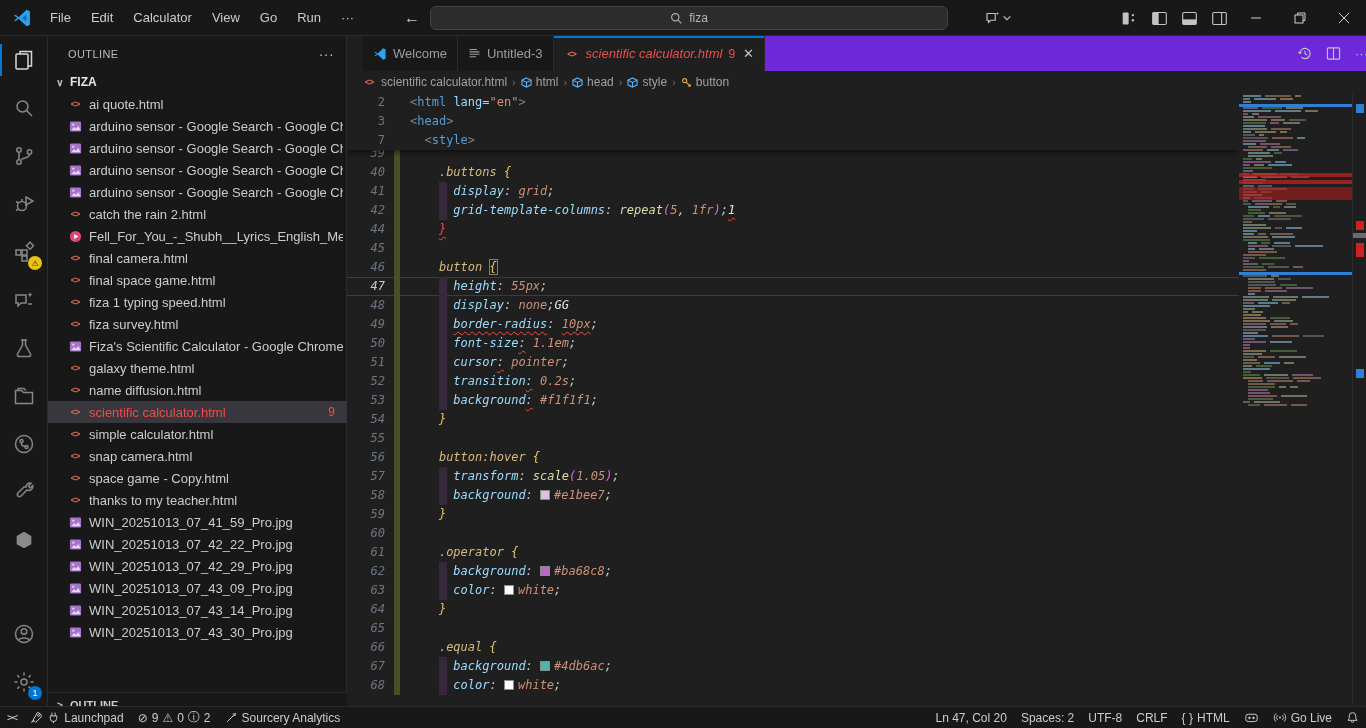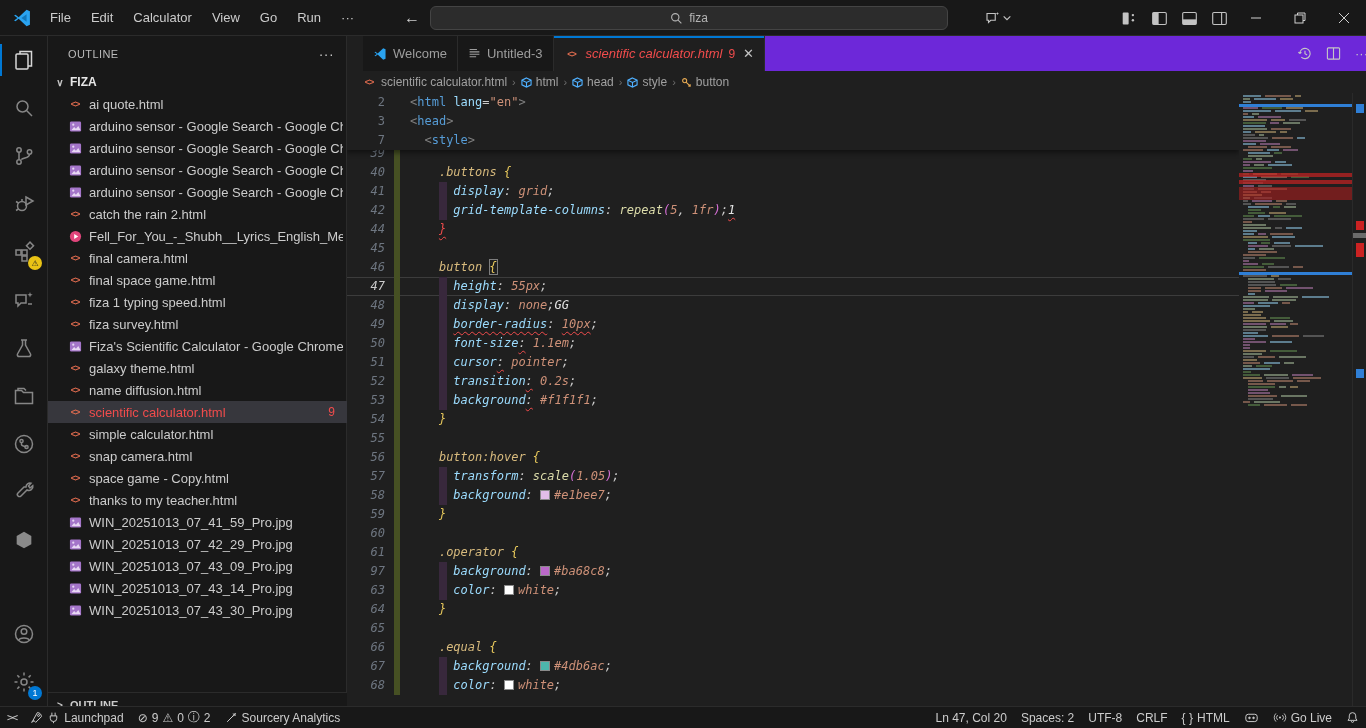--- a/index.html
+++ b/index.html
@@ -387,20 +387,30 @@
         <span class="fname">WIN_20251013_07_41_59_Pro.jpg</span>
       </div>
       <div class="frow">
         <span class="fi">
           <svg width="13" height="13" viewBox="0 0 14 14">
             <rect x="1" y="1.5" width="12" height="11" rx="1.5" fill="#a475c9"></rect>
             <circle cx="4.6" cy="5" r="1.2" fill="#e7d7f3"></circle>
             <path d="M2.5 11l3-3.5 2 2 2.5-3 2.5 4.5z" fill="#e7d7f3"></path>
           </svg>
         </span>
+        <span class="fname">WIN_20251013_07_42_22_Pro.jpg</span>
+      </div>
+      <div class="frow">
+        <span class="fi">
+          <svg width="13" height="13" viewBox="0 0 14 14">
+            <rect x="1" y="1.5" width="12" height="11" rx="1.5" fill="#a475c9"></rect>
+            <circle cx="4.6" cy="5" r="1.2" fill="#e7d7f3"></circle>
+            <path d="M2.5 11l3-3.5 2 2 2.5-3 2.5 4.5z" fill="#e7d7f3"></path>
+          </svg>
+        </span>
         <span class="fname">WIN_20251013_07_42_29_Pro.jpg</span>
       </div>
       <div class="frow">
         <span class="fi">
           <svg width="13" height="13" viewBox="0 0 14 14">
             <rect x="1" y="1.5" width="12" height="11" rx="1.5" fill="#a475c9"></rect>
             <circle cx="4.6" cy="5" r="1.2" fill="#e7d7f3"></circle>
             <path d="M2.5 11l3-3.5 2 2 2.5-3 2.5 4.5z" fill="#e7d7f3"></path>
           </svg>
         </span>
@@ -523,21 +533,21 @@
         <div class="crow"><span class="lnum">52</span><span class="gitbar"></span><span class="indbar"></span><span class="tk-pun">      </span><span class="tk-prop">transition</span><span class="tk-pun sq">:</span><span class="tk-pun"> </span><span class="tk-val">0.2s</span><span class="tk-pun">;</span></div>
         <div class="crow"><span class="lnum">53</span><span class="gitbar"></span><span class="indbar"></span><span class="tk-pun">      </span><span class="tk-prop">background</span><span class="tk-pun sq">:</span><span class="tk-pun"> </span><span class="tk-val">#f1f1f1</span><span class="tk-pun">;</span></div>
         <div class="crow"><span class="lnum">54</span><span class="gitbar"></span><span class="tk-pun">    </span><span class="tk-br">}</span></div>
         <div class="crow"><span class="lnum">55</span><span class="gitbar"></span></div>
         <div class="crow"><span class="lnum">56</span><span class="gitbar"></span><span class="tk-pun">    </span><span class="tk-sel">button:hover</span><span class="tk-pun"> </span><span class="tk-br">{</span></div>
         <div class="crow"><span class="lnum">57</span><span class="gitbar"></span><span class="indbar"></span><span class="tk-pun">      </span><span class="tk-prop">transform</span><span class="tk-pun">:</span><span class="tk-pun"> </span><span class="tk-fn">scale</span><span class="tk-br2">(</span><span class="tk-val">1.05</span><span class="tk-br2">)</span><span class="tk-pun">;</span></div>
         <div class="crow"><span class="lnum">58</span><span class="gitbar"></span><span class="indbar"></span><span class="tk-pun">      </span><span class="tk-prop">background</span><span class="tk-pun">:</span><span class="tk-pun"> </span><span class="sw" style="background: rgb(225, 190, 231);"></span><span class="tk-val">#e1bee7</span><span class="tk-pun">;</span></div>
         <div class="crow"><span class="lnum">59</span><span class="gitbar"></span><span class="tk-pun">    </span><span class="tk-br">}</span></div>
         <div class="crow"><span class="lnum">60</span><span class="gitbar"></span></div>
         <div class="crow"><span class="lnum">61</span><span class="gitbar"></span><span class="tk-pun">    </span><span class="tk-sel">.operator</span><span class="tk-pun"> </span><span class="tk-br">{</span></div>
-        <div class="crow"><span class="lnum">97</span><span class="gitbar"></span><span class="indbar"></span><span class="tk-pun">      </span><span class="tk-prop">background</span><span class="tk-pun">:</span><span class="tk-pun"> </span><span class="sw" style="background: rgb(186, 104, 200);"></span><span class="tk-val">#ba68c8</span><span class="tk-pun">;</span></div>
+        <div class="crow"><span class="lnum">62</span><span class="gitbar"></span><span class="indbar"></span><span class="tk-pun">      </span><span class="tk-prop">background</span><span class="tk-pun">:</span><span class="tk-pun"> </span><span class="sw" style="background: rgb(186, 104, 200);"></span><span class="tk-val">#ba68c8</span><span class="tk-pun">;</span></div>
         <div class="crow"><span class="lnum">63</span><span class="gitbar"></span><span class="indbar"></span><span class="tk-pun">      </span><span class="tk-prop">color</span><span class="tk-pun">:</span><span class="tk-pun"> </span><span class="sw" style="background: rgb(255, 255, 255);"></span><span class="tk-val">white</span><span class="tk-pun">;</span></div>
         <div class="crow"><span class="lnum">64</span><span class="gitbar"></span><span class="tk-pun">    </span><span class="tk-br">}</span></div>
         <div class="crow"><span class="lnum">65</span><span class="gitbar"></span></div>
         <div class="crow"><span class="lnum">66</span><span class="gitbar"></span><span class="tk-pun">    </span><span class="tk-sel">.equal</span><span class="tk-pun"> </span><span class="tk-br">{</span></div>
         <div class="crow"><span class="lnum">67</span><span class="gitbar"></span><span class="indbar"></span><span class="tk-pun">      </span><span class="tk-prop">background</span><span class="tk-pun">:</span><span class="tk-pun"> </span><span class="sw" style="background: rgb(77, 182, 172);"></span><span class="tk-val">#4db6ac</span><span class="tk-pun">;</span></div>
         <div class="crow"><span class="lnum">68</span><span class="gitbar"></span><span class="indbar"></span><span class="tk-pun">      </span><span class="tk-prop">color</span><span class="tk-pun">:</span><span class="tk-pun"> </span><span class="sw" style="background: rgb(255, 255, 255);"></span><span class="tk-val">white</span><span class="tk-pun">;</span></div>
       </div>
     <div id="sticky">
         <div class="crow"><span class="lnum">2</span><span class="tk-ab">&lt;</span><span class="tk-tag">html</span><span class="tk-pun"> </span><span class="tk-attr">lang</span><span class="tk-pun">=</span><span class="tk-str">"en"</span><span class="tk-ab">&gt;</span></div>
         <div class="crow"><span class="lnum">3</span><span class="tk-ab">&lt;</span><span class="tk-tag">head</span><span class="tk-ab">&gt;</span></div>

